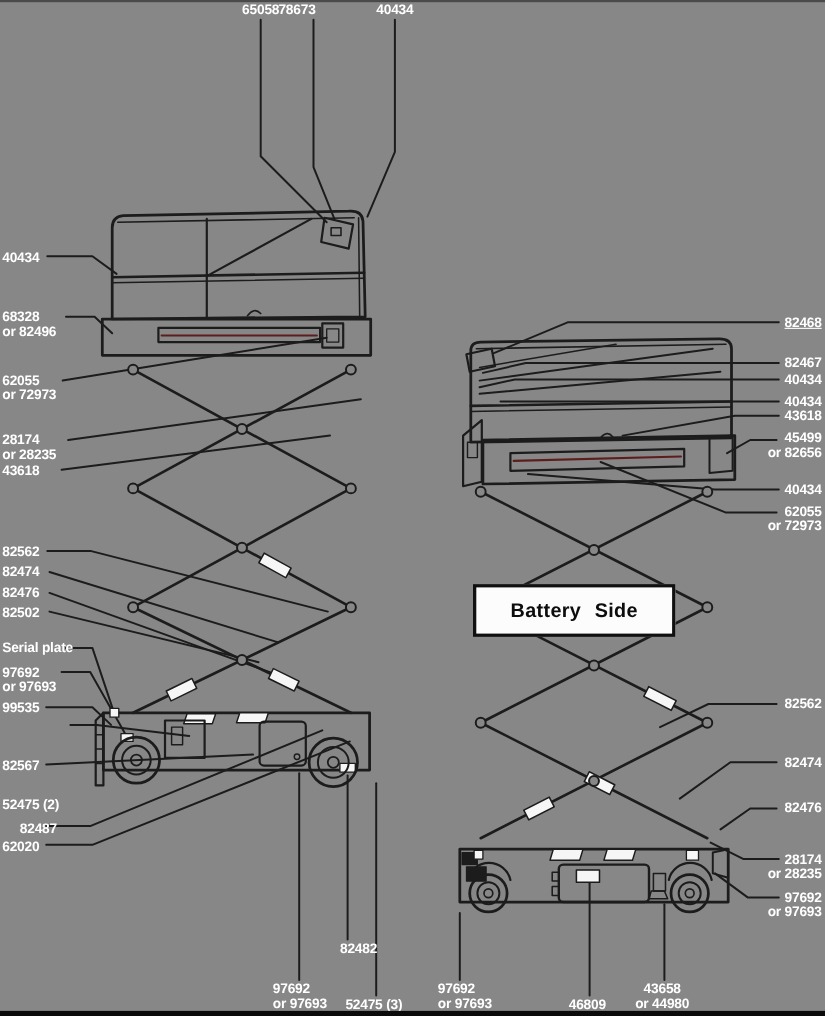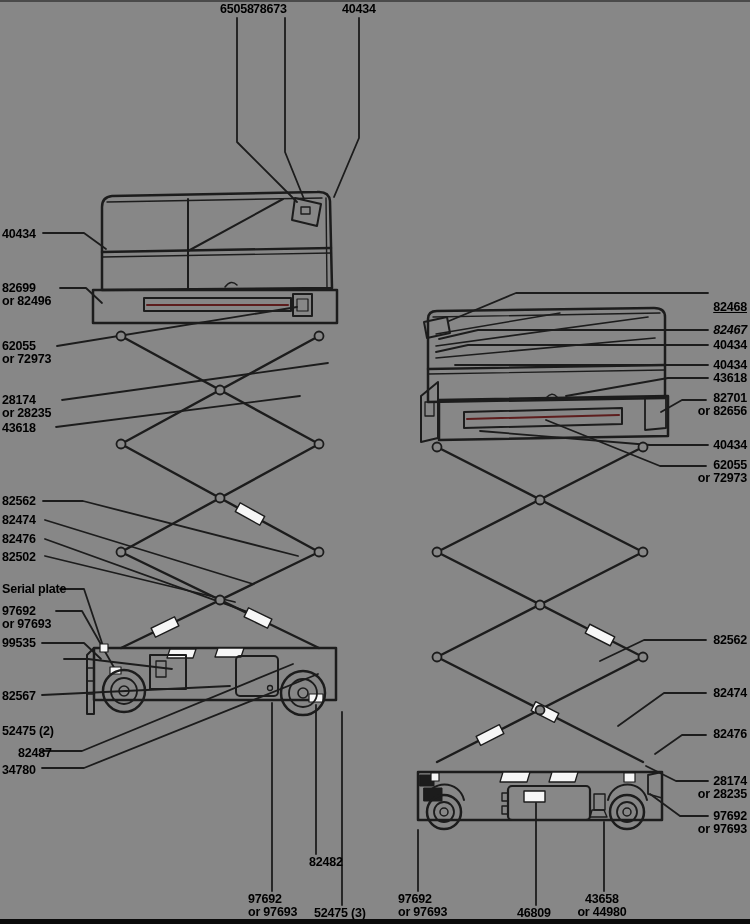--- a/index.html
+++ b/index.html
@@ -1,20 +1,20 @@
 <!DOCTYPE html>
 <html><head>
 <meta charset="utf-8">
 <style>
   html,body{margin:0;padding:0;}
   body{width:750px;height:924px;background:#878787;position:relative;overflow:hidden;
        font-family:"Liberation Sans",sans-serif;}
   .stage{position:absolute;inset:0;}
   svg{position:absolute;left:0;top:0;}
-  .co{position:absolute;font-weight:700;font-size:12.5px;line-height:1.06;color:#000000;
+  .co{position:absolute;font-weight:700;font-size:12.5px;line-height:1.06;color:#ffffff;
       letter-spacing:-0.2px;white-space:pre-line;}
   .c{text-align:center;}
   .r{text-align:right;}
   .titlebox{position:absolute;background:#fcfcfc;border:3px solid #101010;color:#0d0d0d;
       display:flex;align-items:center;justify-content:center;text-align:center;
       font-weight:700;font-size:18px;line-height:1.35;letter-spacing:.3px;word-spacing:7px;
       white-space:pre-line;}
   .edge-top{position:absolute;left:0;top:0;width:750px;height:2px;background:#4a4a4a;}
   .edge-bottom{position:absolute;left:0;top:919px;width:750px;height:5px;background:#0a0a0a;}
 </style>
@@ -219,52 +219,53 @@
       <circle cx="444" cy="812" r="17" stroke-width="2.5"></circle>
           <circle cx="444" cy="812" r="10" stroke-width="1.8"></circle>
           <circle cx="444" cy="812" r="4" stroke-width="1.5"></circle>
       <circle cx="627" cy="812" r="17" stroke-width="2.5"></circle>
           <circle cx="627" cy="812" r="10" stroke-width="1.8"></circle>
           <circle cx="627" cy="812" r="4" stroke-width="1.5"></circle>
     </g>
   </g>
 </svg>
 
+<div class="titlebox" style="left:430px;top:531px;width:178px;height:42px;">Battery Side</div>
 
 <div class="co c" style="left:215px;top:3px;width:44px;">65058</div>
 <div class="co c" style="left:248px;top:3px;width:44px;">78673</div>
 <div class="co c" style="left:337px;top:3px;width:44px;">40434</div>
 
 <div class="co" style="left:2px;top:228px;">40434</div>
-<div class="co" style="left:2px;top:282px;">82699
+<div class="co" style="left:2px;top:282px;">68328
 or 82496</div>
 <div class="co" style="left:2px;top:340px;">62055
 or 72973</div>
 <div class="co" style="left:2px;top:394px;">28174
 or 28235</div>
 <div class="co" style="left:2px;top:422px;">43618</div>
 <div class="co" style="left:2px;top:495px;">82562</div>
 <div class="co" style="left:2px;top:514px;">82474</div>
 <div class="co" style="left:2px;top:533px;">82476</div>
 <div class="co" style="left:2px;top:551px;">82502</div>
 <div class="co" style="left:2px;top:583px;">Serial plate</div>
 <div class="co" style="left:2px;top:605px;">97692
 or 97693</div>
 <div class="co" style="left:2px;top:637px;">99535</div>
 <div class="co" style="left:2px;top:681px;margin-top:44px;">52475 (2)</div>
 <div class="co" style="left:2px;top:690px;">82567</div>
 <div class="co" style="left:18px;top:747px;">82487</div>
-<div class="co" style="left:2px;top:764px;">34780</div>
-
-<div class="co r" style="right:3px;top:301px;text-decoration:underline;">82468</div>
-<div class="co r" style="right:3px;top:324px;font-style:italic;">82467</div>
+<div class="co" style="left:2px;top:764px;">62020</div>
+
+<div class="co r" style="right:3px;top:287px;text-decoration:underline;">82468</div>
+<div class="co r" style="right:3px;top:324px;">82467</div>
 <div class="co r" style="right:3px;top:339px;">40434</div>
 <div class="co r" style="right:3px;top:359px;">40434</div>
 <div class="co r" style="right:3px;top:372px;">43618</div>
-<div class="co r" style="right:3px;top:392px;">82701
+<div class="co r" style="right:3px;top:392px;">45499
 or 82656</div>
 <div class="co r" style="right:3px;top:439px;">40434</div>
 <div class="co r" style="right:3px;top:459px;">62055
 or 72973</div>
 <div class="co r" style="right:3px;top:634px;">82562</div>
 <div class="co r" style="right:3px;top:687px;">82474</div>
 <div class="co r" style="right:3px;top:728px;">82476</div>
 <div class="co r" style="right:3px;top:775px;">28174
 or 28235</div>
 <div class="co r" style="right:3px;top:810px;">97692

